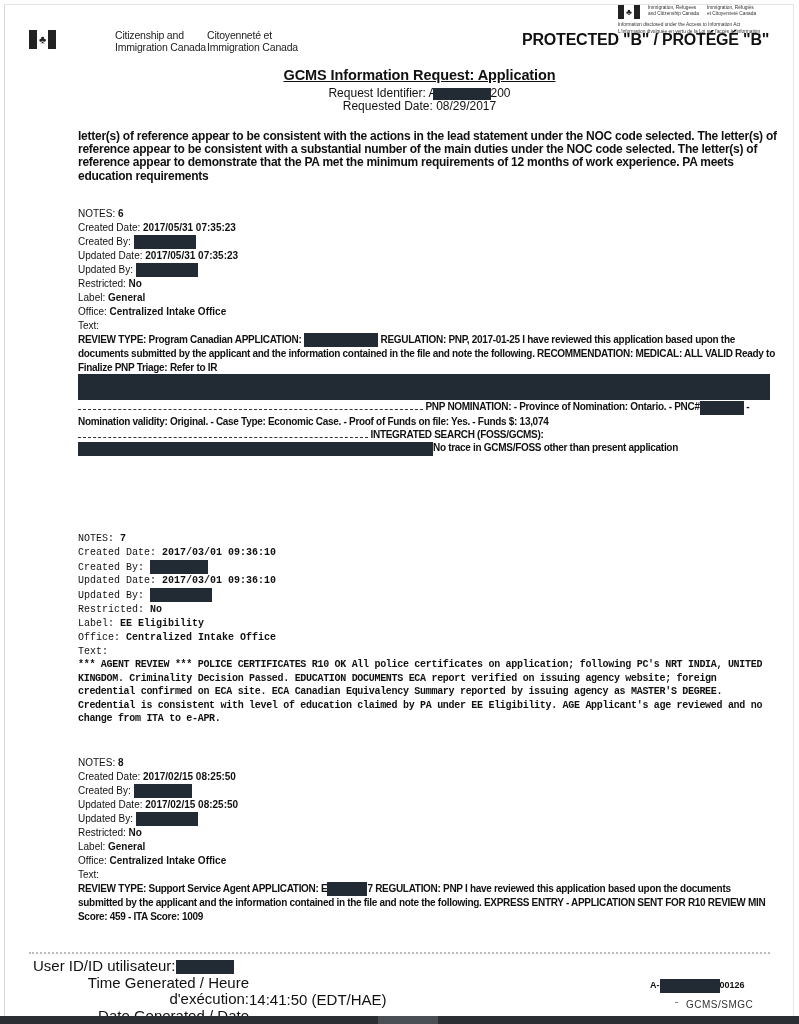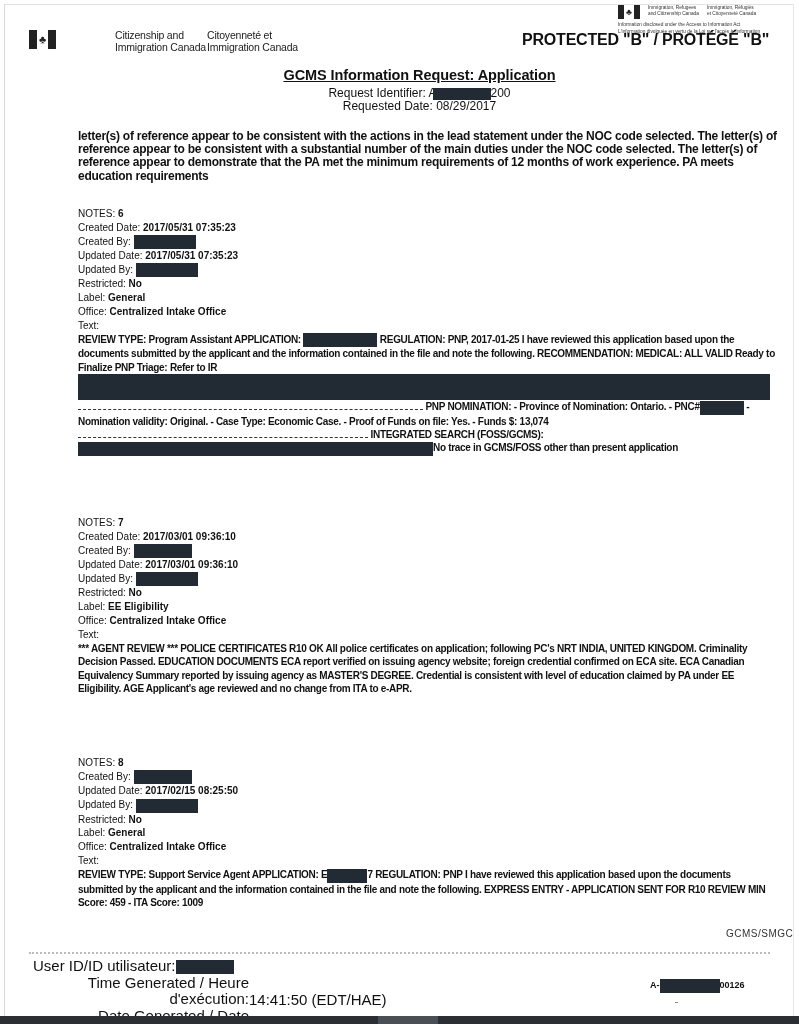--- a/index.html
+++ b/index.html
@@ -45,21 +45,21 @@
   .note .text-body { font-weight: bold; letter-spacing: -0.3px; line-height: 13.4px; }
   .full-redact { display: block; height: 26px; background: #222b33; margin-left: 0; width: 692px; }
   .underscores { display: inline-block; border-bottom: 1px dashed #333; height: 10px; vertical-align: baseline; }
 
   
   .footer-rule { position: absolute; left: 29px; top: 952px; width: 741px; border-top: 2px dotted #bbb; }
   .footer { position: absolute; left: 33px; top: 958px; font-size: 15px; line-height: 16.5px; color: #111; }
   .footer .lbl { display: inline-block; width: 216px; text-align: right; }
   .footer .lbl-short { display: inline-block; }
   .footer-ref { position: absolute; left: 650px; top: 979px; font-size: 9px; font-weight: bold; }
-  .footer-ref-ghost { position: absolute; left: 686px; top: 928px; font-size: 10px; color: #333; letter-spacing: 0.5px; margin-left: 40px; }
+  .footer-ref-ghost { position: absolute; left: 686px; top: 999px; font-size: 10px; color: #333; letter-spacing: 0.5px; }
   .footer-dot { position: absolute; left: 675px; top: 1002px; width: 3px; height: 1px; background: #888; }
 </style>
 </head>
 <body>
 
 <div class="page-frame"></div>
 
 <div class="flag hdr-left-flag">
   <span class="bar"></span>
     <span class="leaf">♣</span>
@@ -109,41 +109,42 @@
   <div class="field"><span>NOTES: </span><span class="val">6</span></div>
   <div class="field"><span>Created Date: </span><span class="val">2017/05/31 07:35:23</span></div>
   <div class="field"><span>Created By: </span><span class="redact" style="width:62px;height:14px;"></span></div>
   <div class="field"><span>Updated Date: </span><span class="val">2017/05/31 07:35:23</span></div>
   <div class="field"><span>Updated By: </span><span class="redact" style="width:62px;height:14px;"></span></div>
   <div class="field"><span>Restricted: </span><span class="val">No</span></div>
   <div class="field"><span>Label: </span><span class="val">General</span></div>
   <div class="field"><span>Office: </span><span class="val">Centralized Intake Office</span></div>
   <div class="field">Text:</div>
   <div class="text-body">
-    <span>REVIEW TYPE: Program Assistant APPLICATION: </span><span class="redact" style="width:74px;height:14px;"></span><span> REGULATION: PNP, 2017-01-25 I have reviewed this application based upon the documents submitted by the applicant and the information contained in the file and note the following. RECOMMENDATION: MEDICAL: ALL VALID Ready to Finalize PNP Triage: Refer to IR</span>
+    <span>REVIEW TYPE: Program Canadian APPLICATION: </span><span class="redact" style="width:74px;height:14px;"></span><span> REGULATION: PNP, 2017-01-25 I have reviewed this application based upon the documents submitted by the applicant and the information contained in the file and note the following. RECOMMENDATION: MEDICAL: ALL VALID Ready to Finalize PNP Triage: Refer to IR</span>
     <span class="full-redact"></span>
     <span class="underscores" style="width:345px;"></span><span> PNP NOMINATION: - Province of Nomination: Ontario. - PNC#</span><span class="redact" style="width:44px;height:14px;"></span><span> - Nomination validity: Original. - Case Type: Economic Case. - Proof of Funds on file: Yes. - Funds $: 13,074 </span><span class="underscores" style="width:290px;"></span><span> INTEGRATED SEARCH (FOSS/GCMS): </span><span class="redact" style="width:355px;height:14px;"></span><span>No trace in GCMS/FOSS other than present application</span>
   </div>
 </div>
 
-<div class="note" style="top:516px;">
+<div class="note" style="top:532px;font-family:Liberation Mono, monospace;">
   <div class="field"><span>NOTES: </span><span class="val">7</span></div>
   <div class="field"><span>Created Date: </span><span class="val">2017/03/01 09:36:10</span></div>
   <div class="field"><span>Created By: </span><span class="redact" style="width:58px;height:14px;"></span></div>
   <div class="field"><span>Updated Date: </span><span class="val">2017/03/01 09:36:10</span></div>
   <div class="field"><span>Updated By: </span><span class="redact" style="width:62px;height:14px;"></span></div>
   <div class="field"><span>Restricted: </span><span class="val">No</span></div>
   <div class="field"><span>Label: </span><span class="val">EE Eligibility</span></div>
   <div class="field"><span>Office: </span><span class="val">Centralized Intake Office</span></div>
   <div class="field">Text:</div>
   <div class="text-body">*** AGENT REVIEW *** POLICE CERTIFICATES R10 OK All police certificates on application; following PC's NRT INDIA, UNITED KINGDOM. Criminality Decision Passed. EDUCATION DOCUMENTS ECA report verified on issuing agency website; foreign credential confirmed on ECA site. ECA Canadian Equivalency Summary reported by issuing agency as MASTER'S DEGREE. Credential is consistent with level of education claimed by PA under EE Eligibility. AGE Applicant's age reviewed and no change from ITA to e-APR.</div>
 </div>
 
 <div class="note" style="top:756px;">
   <div class="field"><span>NOTES: </span><span class="val">8</span></div>
+  <div class="field"><span>Created Date: </span><span class="val">2017/02/15 08:25:50</span></div>
   <div class="field"><span>Created By: </span><span class="redact" style="width:58px;height:14px;"></span></div>
   <div class="field"><span>Updated Date: </span><span class="val">2017/02/15 08:25:50</span></div>
   <div class="field"><span>Updated By: </span><span class="redact" style="width:62px;height:14px;"></span></div>
   <div class="field"><span>Restricted: </span><span class="val">No</span></div>
   <div class="field"><span>Label: </span><span class="val">General</span></div>
   <div class="field"><span>Office: </span><span class="val">Centralized Intake Office</span></div>
   <div class="field">Text:</div>
   <div class="text-body">
     <span>REVIEW TYPE: Support Service Agent APPLICATION: E</span><span class="redact" style="width:40px;height:14px;"></span><span>7 REGULATION: PNP I have reviewed this application based upon the documents submitted by the applicant and the information contained in the file and note the following. EXPRESS ENTRY - APPLICATION SENT FOR R10 REVIEW MIN Score: 459 - ITA Score: 1009</span>
   </div>

